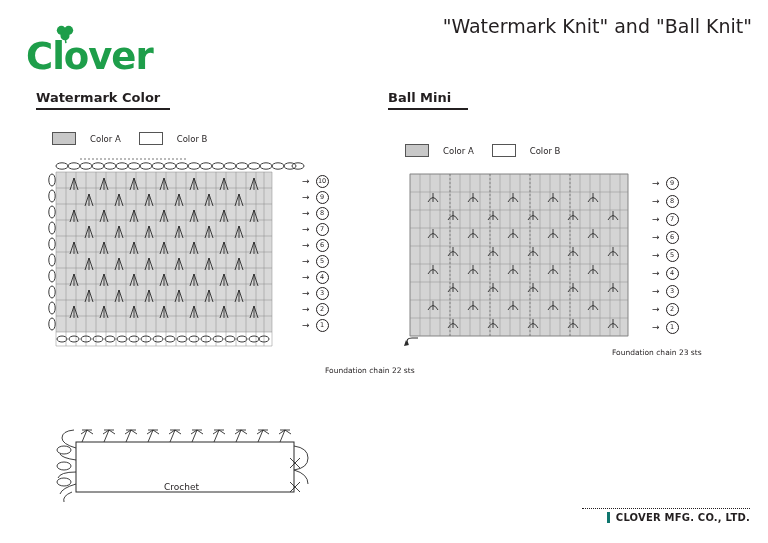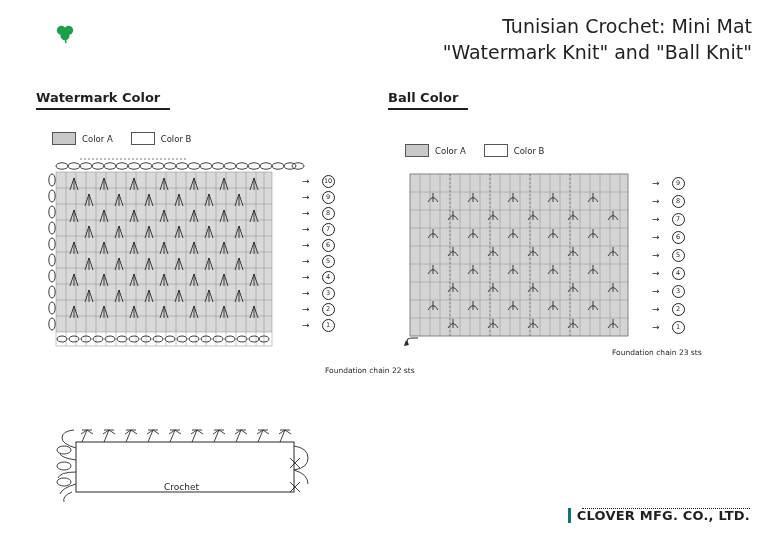--- a/index.html
+++ b/index.html
@@ -75,21 +75,21 @@
     font-size: 8.5px;
   }
   .legend .sw {
     width: 22px;
     height: 11px;
     border: 1px solid #555;
     display: inline-block;
   }
   .legend .sw.a { background: #c8c8c8; }
   .legend .sw.b { background: #ffffff; }
-  .legend .lb { margin: 0 18px 0 6px; }
+  .legend .lb { margin: 0 18px 0 14px; }
   #legend-wm { left: 52px; top: 132px; }
   #legend-bk { left: 405px; top: 144px; }
 
   
   .chart { position: absolute; }
   #chart-wm { left: 46px; top: 150px; width: 260px; height: 215px; }
   #chart-bk { left: 404px; top: 168px; width: 232px; height: 185px; }
   #chart-edge { left: 52px; top: 420px; width: 265px; height: 85px; }
 
   .grid-svg { display: block; }
@@ -109,21 +109,21 @@
   .rowline .arrow { font-size: 9px; line-height: 1; color: #231f20; }
   .rowline .num {
     display: inline-block;
     width: 11px;
     height: 11px;
     border: 1px solid #231f20;
     border-radius: 50%;
     text-align: center;
     line-height: 10px;
     font-size: 6.5px;
-    margin-left: 12px;
+    margin-left: 6px;
   }
 
   .caption {
     position: absolute;
     font-size: 7.5px;
     color: #231f20;
     white-space: nowrap;
   }
   #cap-wm { left: 285px; top: 366px; padding-left: 40px; }
   #cap-bk { left: 612px; top: 348px; }
@@ -132,21 +132,21 @@
     position: absolute;
     font-size: 9px;
     color: #231f20;
   }
 
   
   .footer {
     position: absolute;
     right: 18px;
     bottom: 20px;
-    font-size: 13px;
+    font-size: 10px;
     font-weight: bold;
     letter-spacing: 0.2px;
     padding-left: 6px;
     border-left: 3px solid #0f766e;
     color: #231f20;
   }
   .footer-rule {
     position: absolute;
     right: 18px;
     bottom: 34px;
@@ -158,24 +158,24 @@
 </head>
 <body>
 
 <div class="logo">
   <svg class="logo-clover" viewBox="0 0 24 22">
     <circle cx="8" cy="7" r="5" fill="#1e9e4a"></circle>
     <circle cx="16" cy="7" r="5" fill="#1e9e4a"></circle>
     <circle cx="12" cy="13" r="5" fill="#1e9e4a"></circle>
     <path d="M12 13 L13 21" stroke="#1e9e4a" stroke-width="1.6" fill="none"></path>
   </svg>
+  <div class="logo-text">Clover</div>
 </div>
 
 <div class="title">
-  <div>Tunisian Crochet: Mini Mat</div>
   <div>"Watermark Knit" and "Ball Knit"</div>
 </div>
 
 <div class="sect-head" id="head-wm">Watermark Color</div>
 
 <div class="legend" id="legend-wm">
   <span class="sw a"></span>
   <span class="lb">Color A</span>
   <span class="sw b"></span>
   <span class="lb">Color B</span>
@@ -406,21 +406,21 @@
       <span class="arrow">→</span>
       <span class="num">2</span>
     </div>
   <div class="rowline" style="left:302px; top:320px;">
       <span class="arrow">→</span>
       <span class="num">1</span>
     </div>
 </div>
 <div class="caption" id="cap-wm">Foundation chain 22 sts</div>
 
-<div class="sect-head" id="head-bk">Ball Color</div>
+<div class="sect-head" id="head-bk">Ball Mini</div>
 
 <div class="legend" id="legend-bk">
   <span class="sw a"></span>
   <span class="lb">Color A</span>
   <span class="sw b"></span>
   <span class="lb">Color B</span>
 </div>
 
 <div class="chart" id="chart-bk">
   <svg class="grid-svg" width="232" height="185" viewBox="0 0 232 185">

